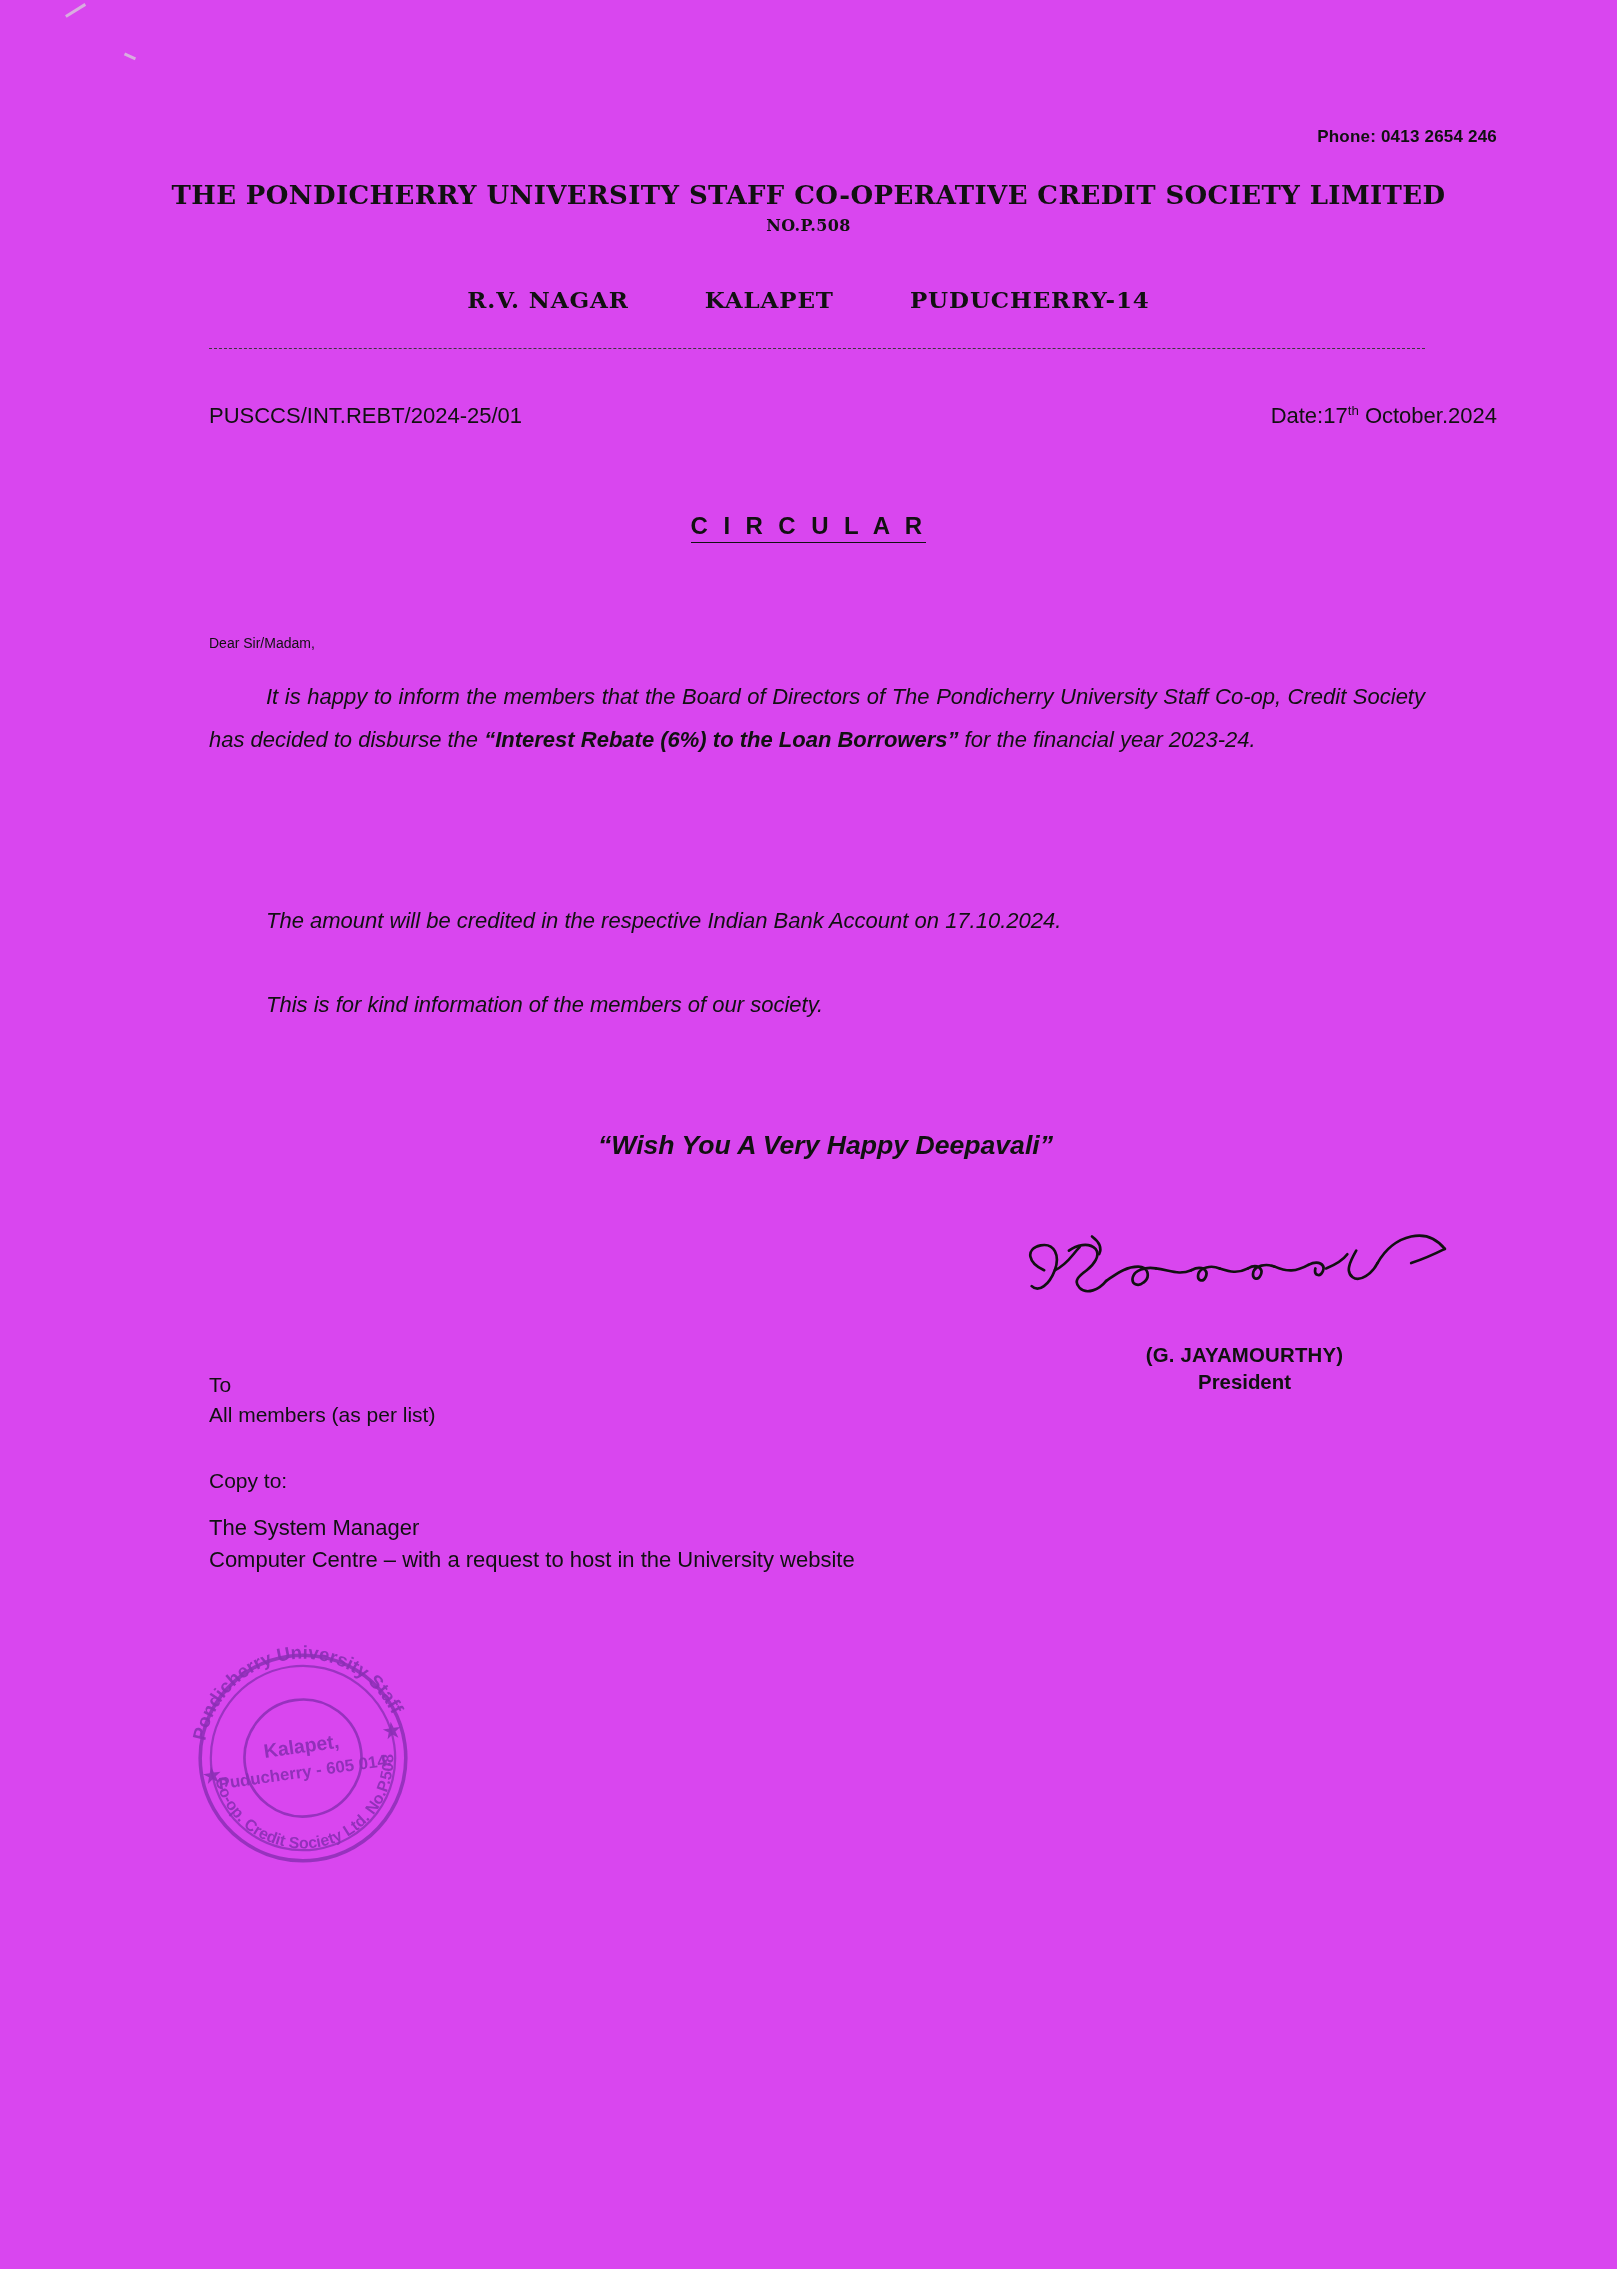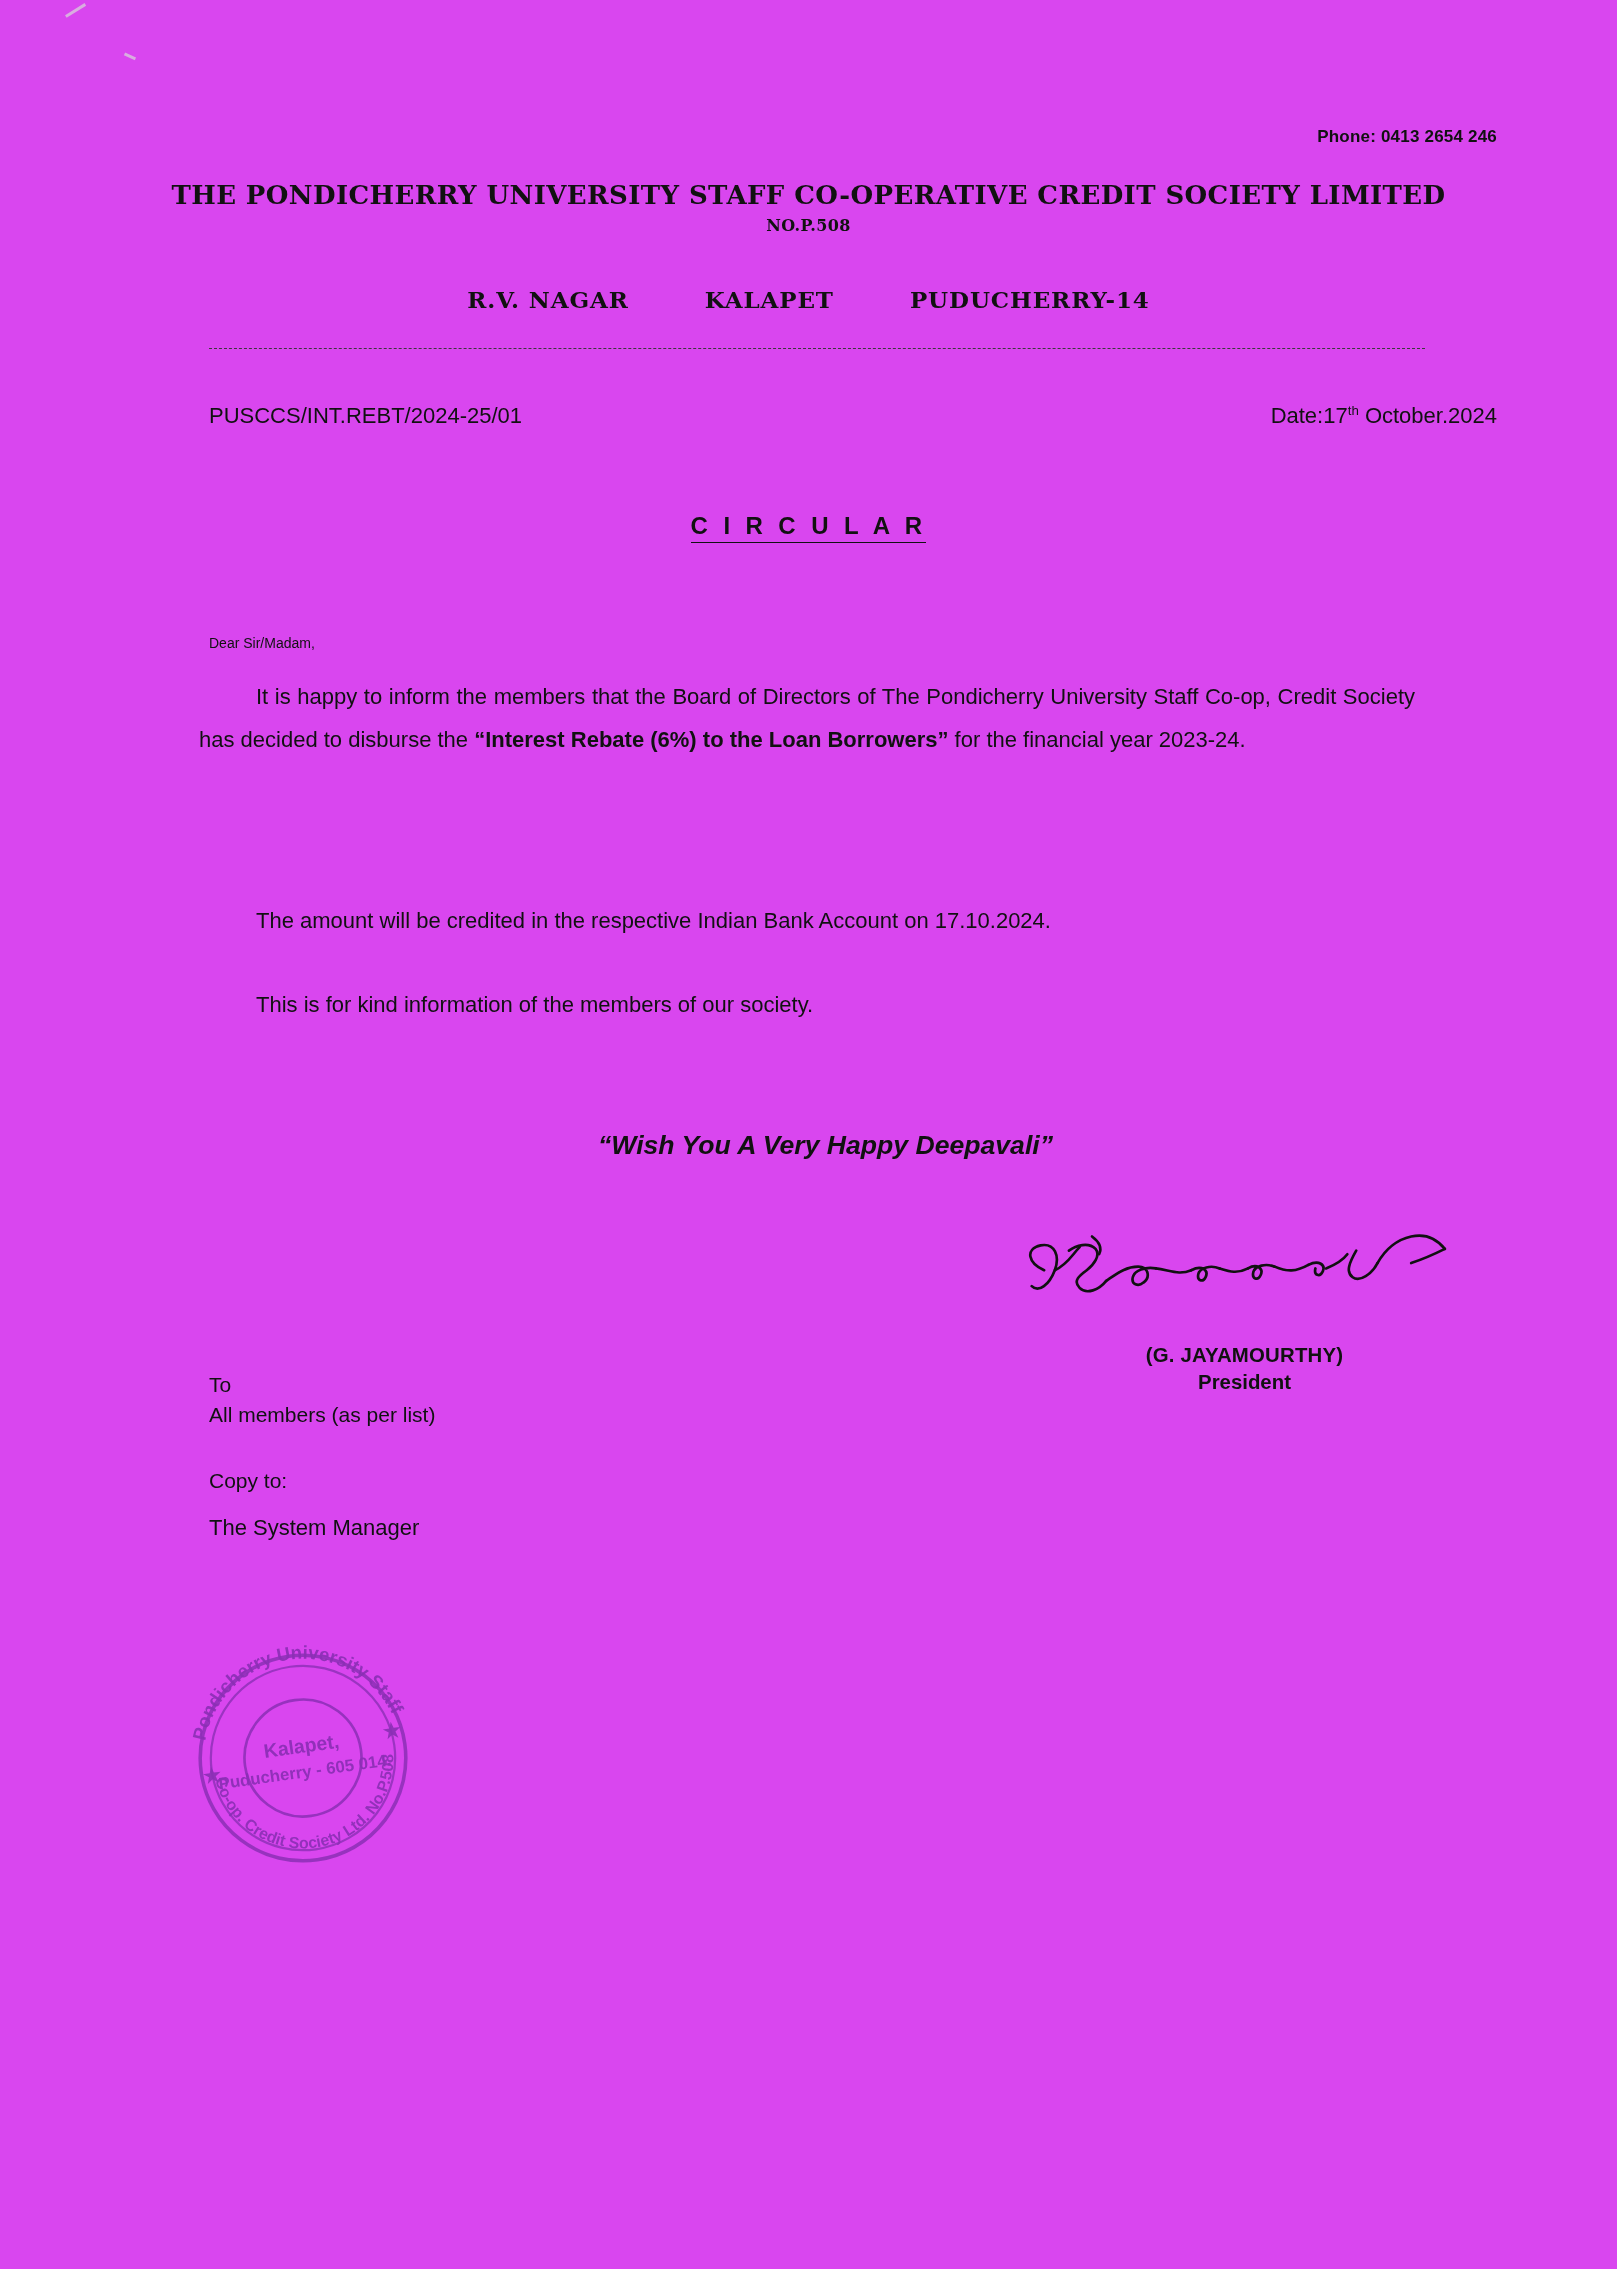--- a/index.html
+++ b/index.html
@@ -114,24 +114,25 @@
 
   .salutation {
     position: absolute;
     top: 635px;
     left: 209px;
     font-size: 14px;
   }
 
   .body-para {
     position: absolute;
-    left: 199px;
+    left: 209px;
     width: 1216px;
     font-size: 22px;
     line-height: 1.95;
+    font-style: italic;
   }
   .para1 {
     top: 676px;
     text-align: justify;
     text-indent: 57px;
   }
   .para1 b { font-weight: bold; }
 
   .para2 {
     top: 900px;
@@ -272,20 +273,21 @@
 
   <div class="to-block">
     <div>To</div>
     <div>All members (as per list)</div>
   </div>
 
   <div class="copy-block">Copy to:</div>
 
   <div class="copy-list">
     <div>The System Manager</div>
+    <div>Computer Centre – with a request to host in the University website</div>
   </div>
 
   <div class="seal">
     <svg width="284" height="257" viewBox="0 0 320 290">
       <defs>
         <path id="arcTop" d="M 48 158 A 112 112 0 0 1 272 158"></path>
         <path id="arcBottom" d="M 58 158 A 102 102 0 0 0 262 158"></path>
       </defs>
       <g transform="rotate(-8 160 158)">
         <circle cx="160" cy="158" r="116" fill="none" stroke="#8b2fb5" stroke-width="4" opacity=".85"></circle>

